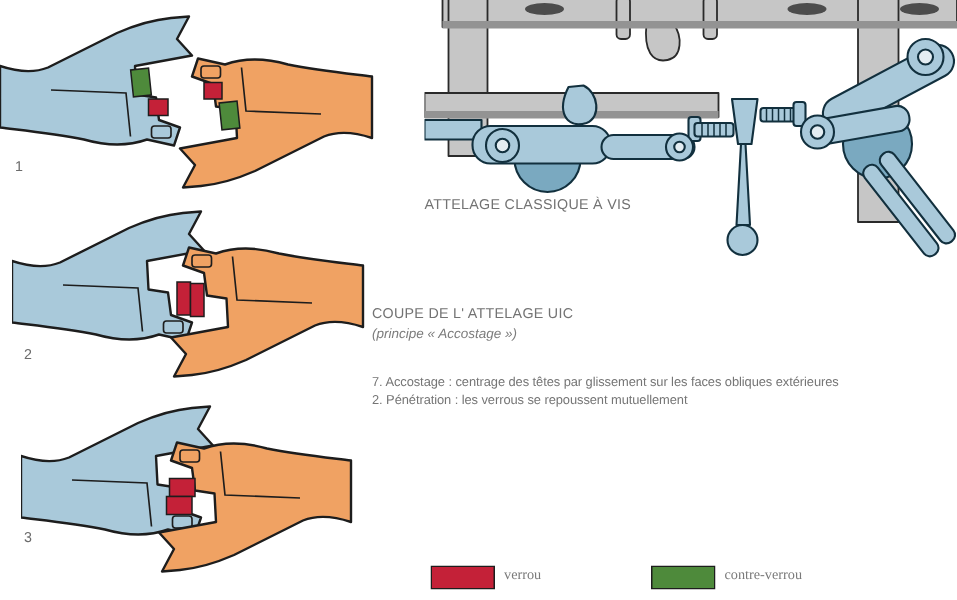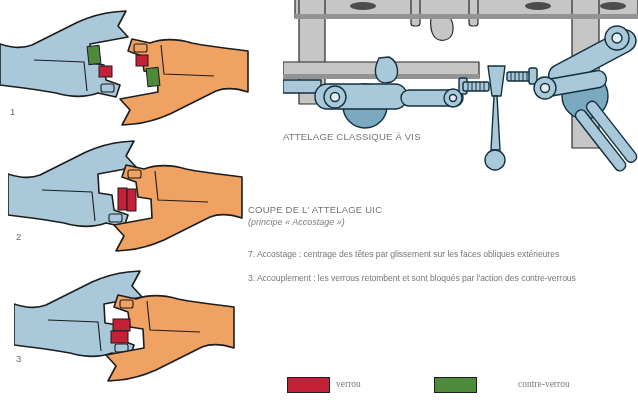--- a/index.html
+++ b/index.html
@@ -128,25 +128,25 @@
       </g>
     </g>
   </svg>
 
   <div class="abs caption" style="left:283px;top:131px;">ATTELAGE CLASSIQUE À VIS</div>
 
   <div class="abs uic-title" style="left:248px;top:204px;">COUPE DE L' ATTELAGE UIC</div>
   <div class="abs uic-sub" style="left:248px;top:217px;">(principe « Accostage »)</div>
 
   <div class="abs step-line" style="left:248px;top:249px;">7. Accostage : centrage des têtes par glissement sur les faces obliques extérieures</div>
-  <div class="abs step-line" style="left:248px;top:273px;">3. Accouplement : les verrous retombent et sont bloqués par l'action des contre-verrous</div>
+  <div class="abs step-line" style="left:248px;top:261px;">2. Pénétration : les verrous se repoussent mutuellement</div>
 
   <svg class="swatch-svg" style="left:287px;top:377px;" width="43" height="16">
     <rect x="0.5" y="0.5" width="42" height="15" stroke="#1d1d1d" stroke-width="1" fill="#c42138"></rect>
   </svg>
   <div class="abs legend-label" style="left:336px;top:379px;">verrou</div>
 
   <svg class="swatch-svg" style="left:434px;top:377px;" width="43" height="16">
     <rect x="0.5" y="0.5" width="42" height="15" stroke="#1d1d1d" stroke-width="1" fill="#4e8a3b"></rect>
   </svg>
-  <div class="abs legend-label" style="left:483px;top:379px;margin-left:35px;">contre-verrou</div>
+  <div class="abs legend-label" style="left:483px;top:379px;">contre-verrou</div>
 
 </div>
 
 </body></html>

